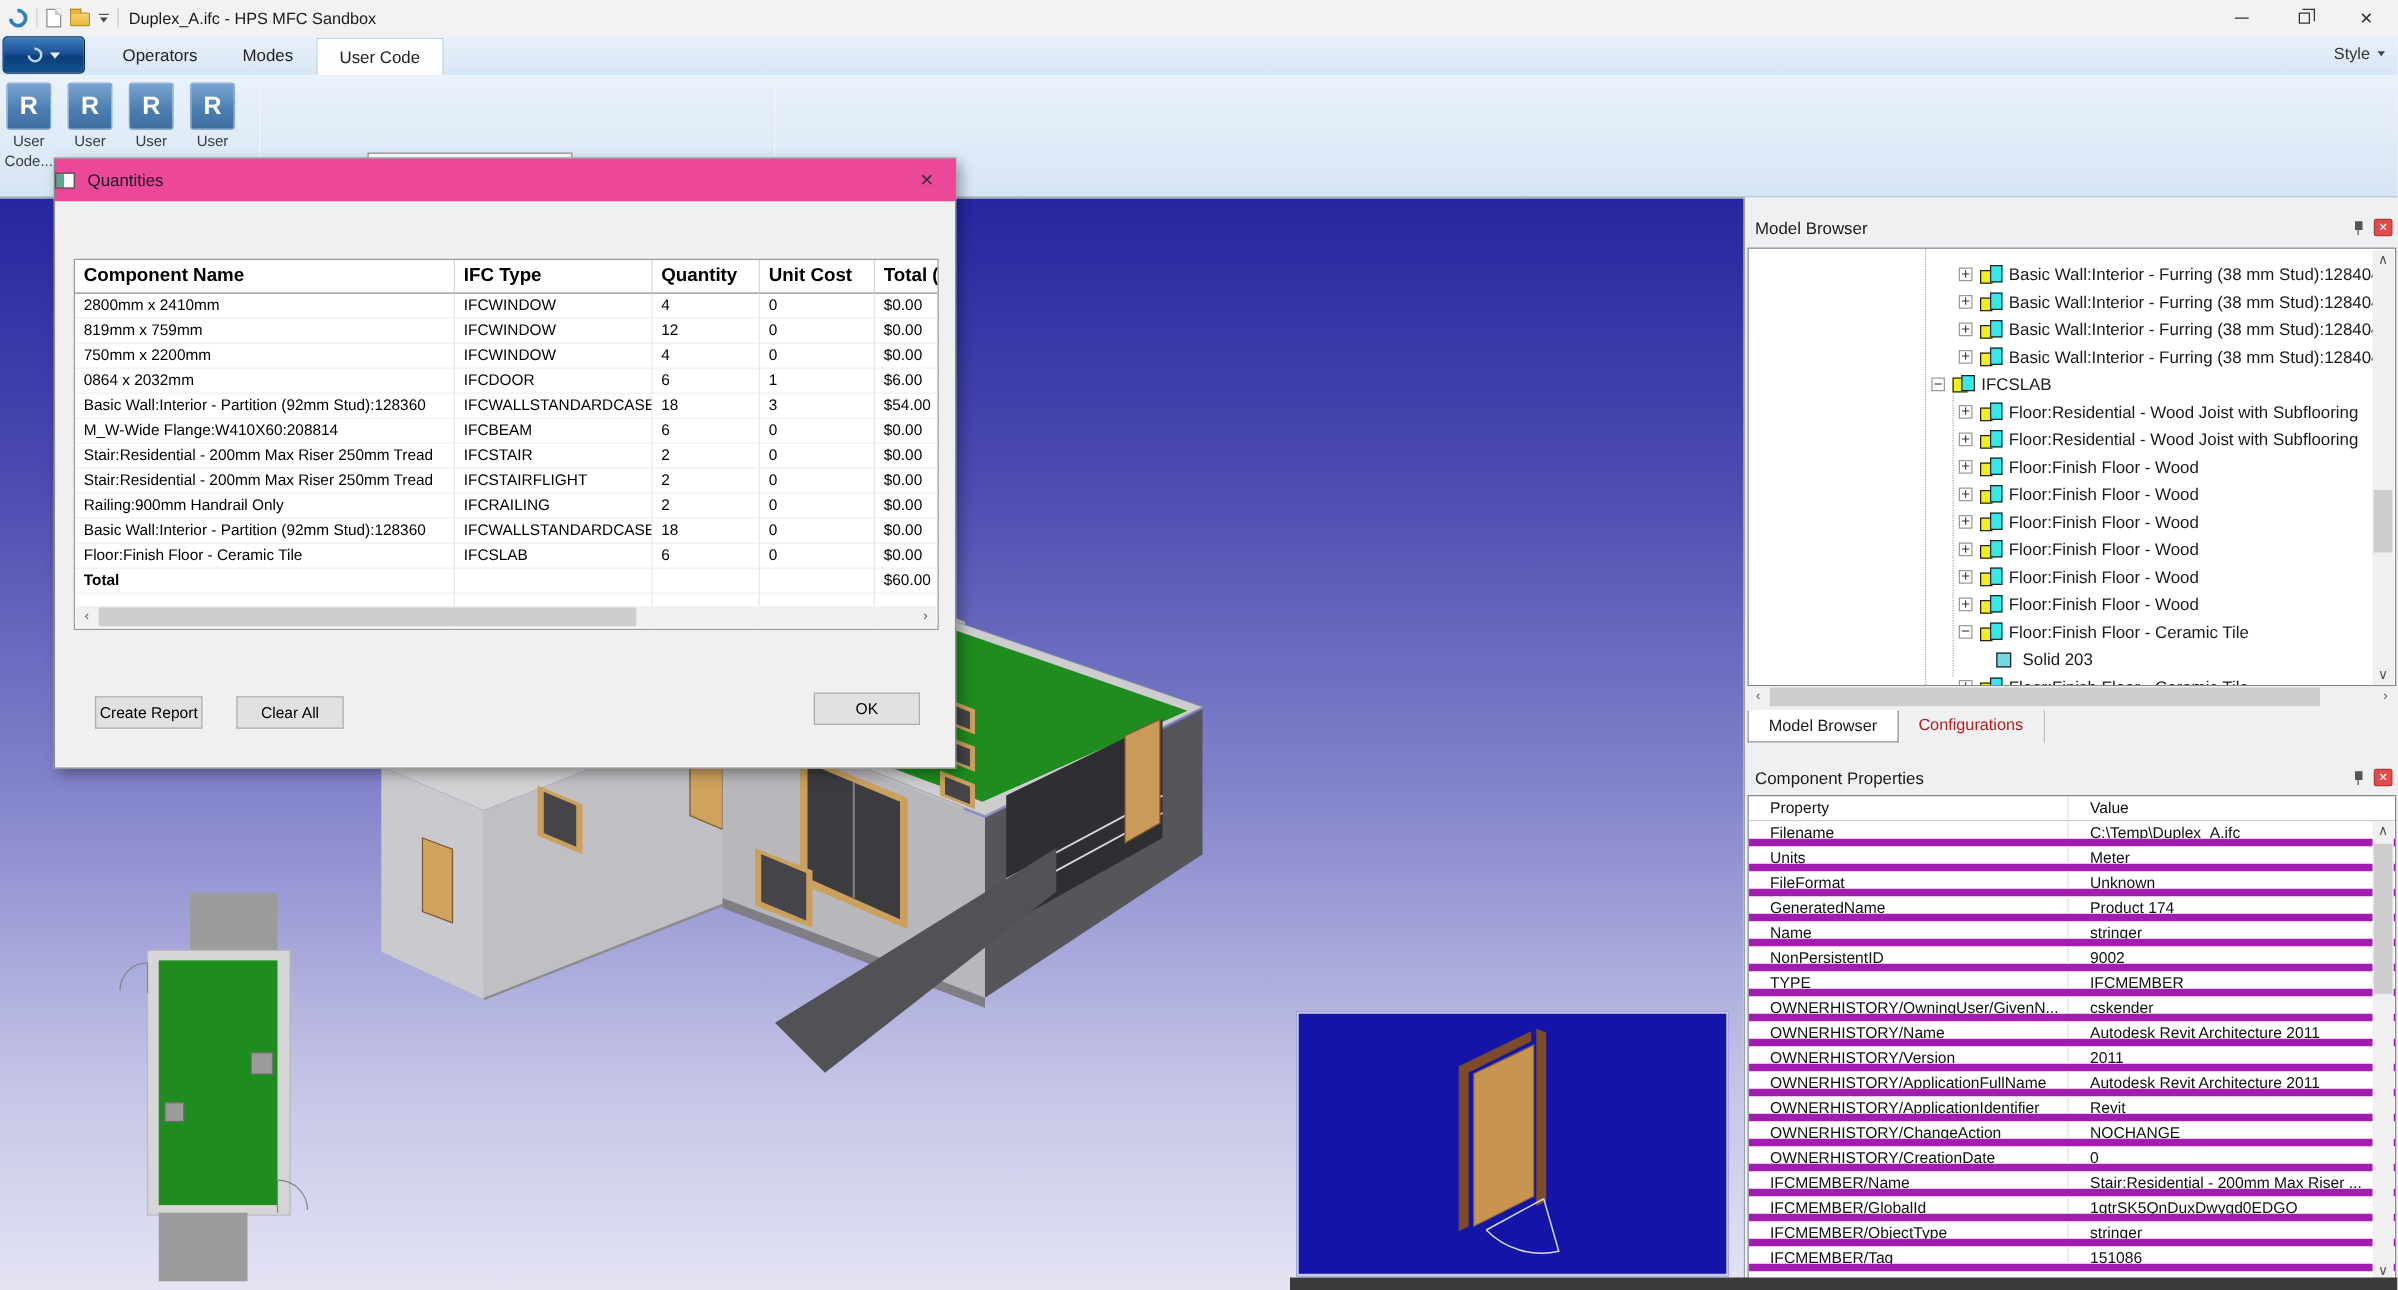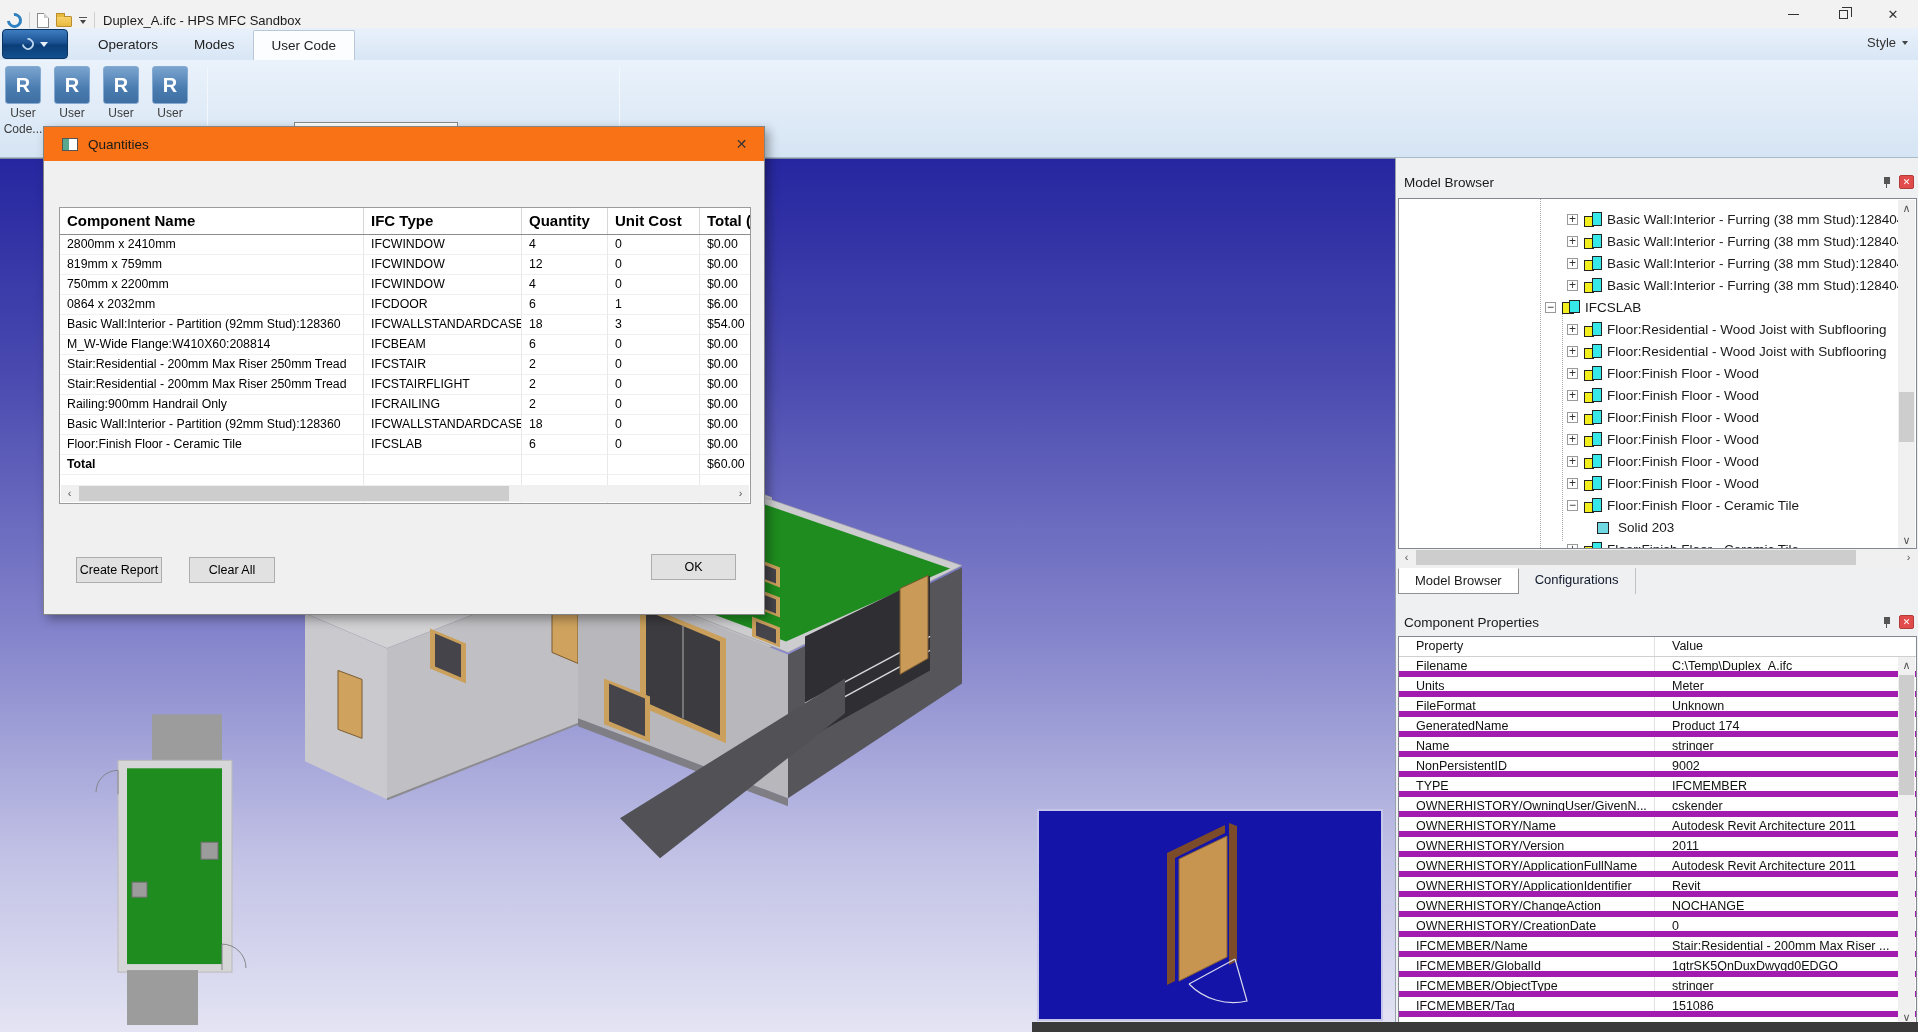--- a/index.html
+++ b/index.html
@@ -2,21 +2,21 @@
 <html><head>
 <meta charset="utf-8">
 <style>
   * { margin:0; padding:0; box-sizing:border-box; }
   html,body { width:1918px; height:1032px; overflow:hidden;
     font-family:"Liberation Sans", sans-serif; background:#f0f0f0; }
   #app { position:relative; width:1918px; height:1032px; }
 
   
   .titlebar { position:absolute; left:0; top:0; width:1918px; height:28px;
-    background:#f2f2f2; display:flex; align-items:flex-end; }
+    background:#f2f2f2; display:flex; align-items:center; }
   .qat { display:flex; align-items:center; gap:7px; padding-left:7px; }
   .logo-swirl { width:15px; height:15px; border:3px solid #2f80c0; border-left-color:transparent;
     border-radius:50%; transform:rotate(40deg); }
   .vdiv { width:1px; height:16px; background:#cfcfcf; }
   .ico-doc { width:12px; height:15px; background:#fff; border:1px solid #8a8a8a; position:relative; }
   .ico-doc::after { content:""; position:absolute; right:-1px; top:-1px; border-style:solid;
     border-width:0 5px 5px 0; border-color:transparent #f2f2f2 #c9c9c9 transparent; }
   .ico-folder { width:16px; height:11px; background:linear-gradient(#f7d26a,#e8b93e);
     border:1px solid #b98e2f; border-radius:1px; position:relative; margin-top:2px; }
   .ico-folder::before { content:""; position:absolute; left:-1px; top:-4px; width:7px; height:3px;
@@ -136,38 +136,38 @@
   .mb-hscroll { left:2px; top:391px; width:519px; height:17px; }
   .mb-hscroll .sb-thumb { left:18px; top:1px; width:440px; height:15px; }
   .arr-up { top:0; left:0; }
   .arr-down { bottom:0; left:0; }
   .arr-left { left:0; top:0; }
   .arr-right { right:0; top:0; }
 
   .mb-tabs { position:absolute; left:2px; top:410px; height:26px; display:flex; }
   .btab { padding:0 16px; line-height:24px; font-size:13px; }
   .btab.active { background:#fff; border:1px solid #919191; border-top:1px solid #fff; color:#1a1a1a; }
-  .btab.inactive { color:#0f172a; border-right:1px solid #c2c2c2; }
+  .btab.inactive { color:#b91c1c; border-right:1px solid #c2c2c2; }
 
   .cp-table { position:absolute; left:2px; top:478px; width:519px; height:392px; background:#fff;
     border:1px solid #828790; overflow:hidden; }
   .cprow { display:grid; grid-template-columns:256px 1fr; height:20px; line-height:19px;
     border-bottom:6px solid #a21caf; }
   .cprow > span { padding-left:17px; font-size:12.5px; color:#111; white-space:nowrap; overflow:hidden; }
   .cprow > span:first-child { border-right:1px solid #e2e2e2; }
   .cprow.hdr { border-bottom:1px solid #d0d0d0; }
   .cp-vscroll { right:1px; top:20px; width:17px; height:369px; }
   .cp-vscroll .sb-thumb { left:1px; top:18px; width:15px; height:120px; }
 
   .bottom-strip { position:absolute; left:1032px; top:1022px; width:886px; height:10px; background:#3a3a3a; }
 
   
   .dialog { position:absolute; left:43px; top:126px; width:722px; height:489px; background:#f0f0f0;
     border:1px solid #848484; box-shadow:4px 4px 10px rgba(0,0,0,.35); z-index:50; }
-  .dlg-title { height:34px; background:#f97316; display:flex; align-items:center; padding-left:18px; }
+  .dlg-title { height:34px; background:#ec4899; display:flex; align-items:center; padding-left:0; }
   .dlg-icon { width:16px; height:13px; border:1px solid #555;
     background:linear-gradient(90deg,#57a88f 0 45%,#fff 45%); }
   .dlg-title .txt { margin-left:10px; font-size:13.5px; color:#1a1a1a; }
   .dlg-close { position:absolute; right:0; top:0; width:45px; height:34px; text-align:center;
     line-height:34px; font-size:14px; color:#333; }
 
   .qtable { position:absolute; left:15px; top:80px; width:692px; height:297px; background:#fff;
     border:1px solid #9b9b9b; overflow:hidden; }
   .qhead, .qrow { display:grid; grid-template-columns:304px 158px 86px 92px 120px; }
   .qhead { height:27px; border-bottom:1px solid #8c8c8c; }

